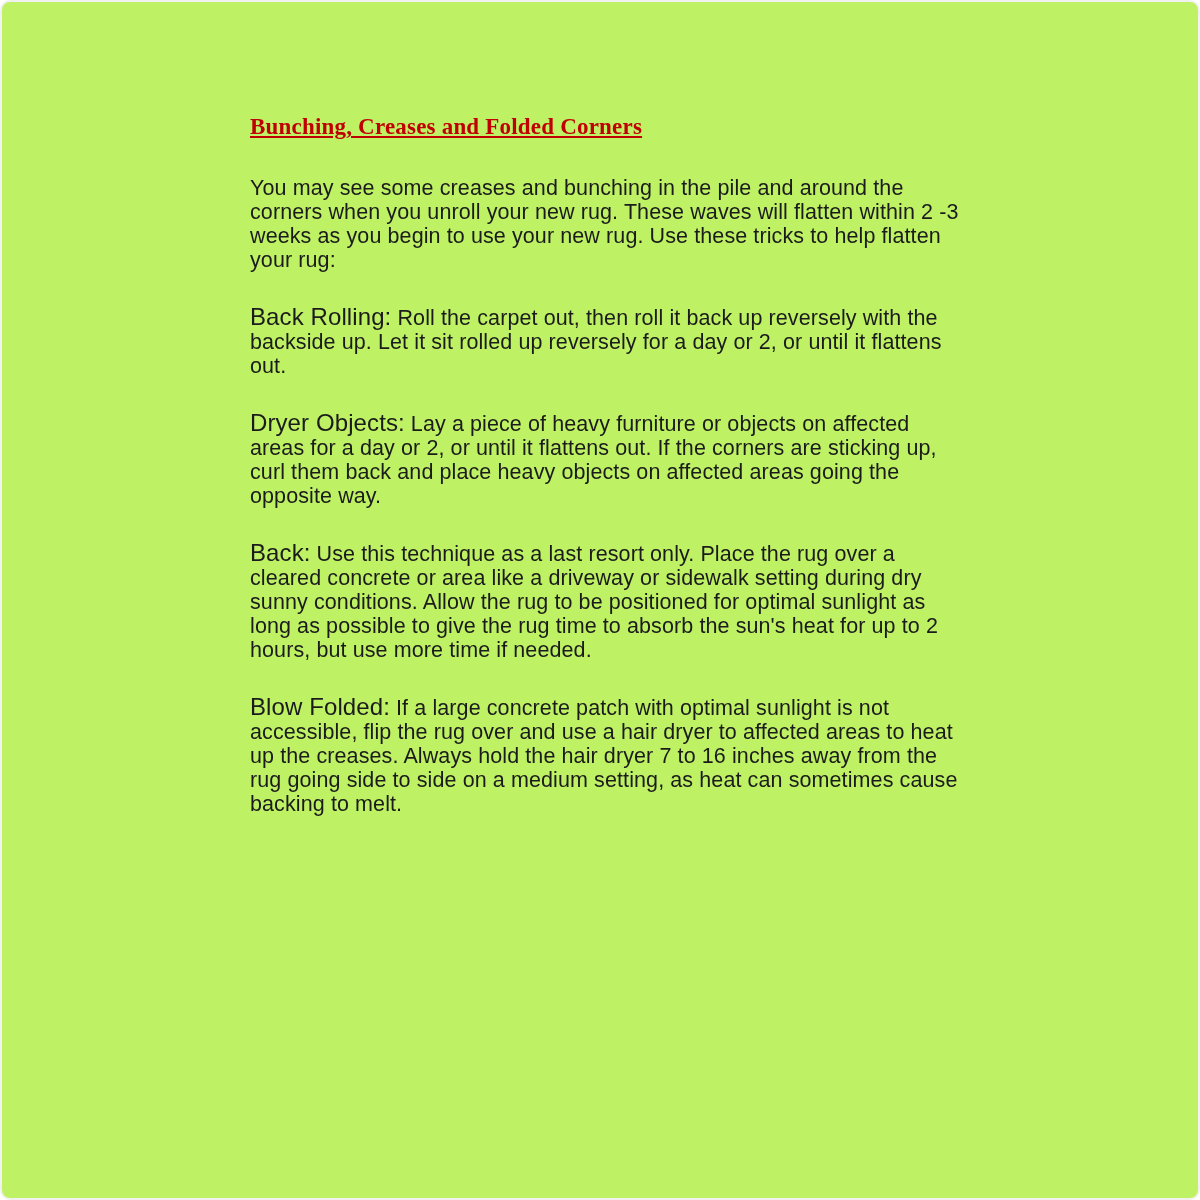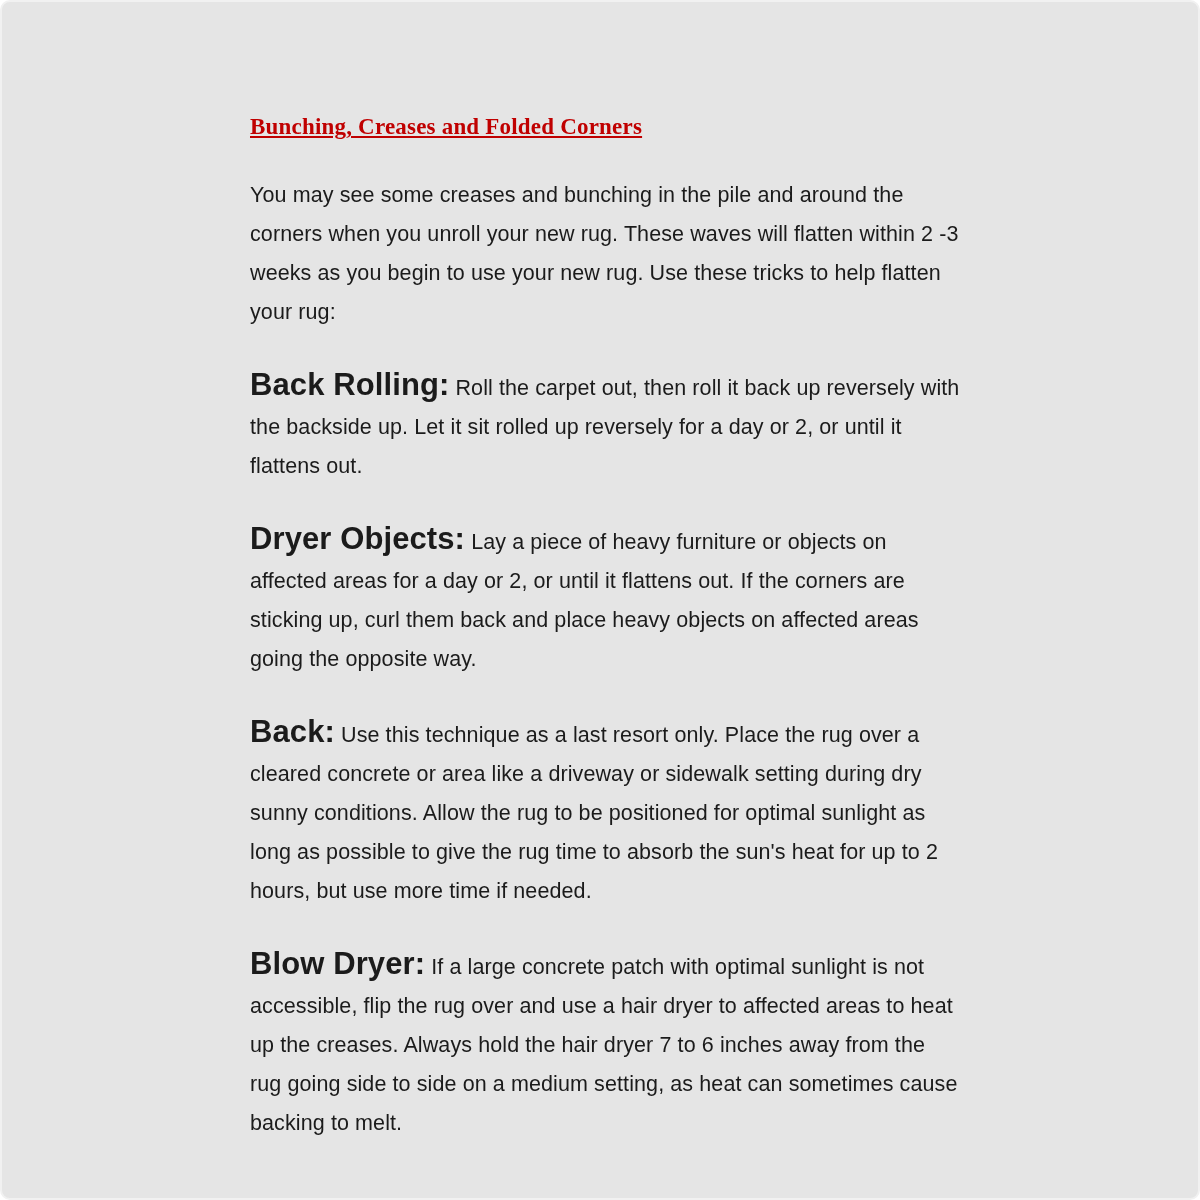--- a/index.html
+++ b/index.html
@@ -4,21 +4,21 @@
 <style>
   html, body {
     margin: 0;
     padding: 0;
     background: #ffffff;
   }
   .page {
     position: relative;
     width: 1200px;
     height: 1200px;
-    background: #e5e5e5;
+    background: #bef264;
     box-sizing: border-box;
     border: 2px solid #f1f1f1;
     border-radius: 10px;
     overflow: hidden;
     font-family: "Liberation Sans", "DejaVu Sans", sans-serif;
     color: #1b1b1b;
   }
   .content {
     position: absolute;
     top: 112px;
@@ -28,27 +28,27 @@
   .doc-title {
     font-family: "Liberation Serif", "DejaVu Serif", serif;
     font-weight: bold;
     font-size: 23px;
     margin: 0 0 36px 0;
     text-decoration: underline;
     letter-spacing: 0.2px;
   }
   .para {
     font-size: 21.5px;
-    line-height: 39px;
+    line-height: 24px;
     margin: 0 0 33px 0;
     letter-spacing: 0.1px;
   }
   .para b {
-    font-weight: 700;
-    font-size: 31px;
+    font-weight: 400;
+    font-size: 24px;
   }
   .section {
     margin-bottom: 33px;
   }
 </style>
 </head>
 <body>
 
 <div class="page">
   <div class="content">
@@ -66,18 +66,18 @@
       <b>Dryer Objects:</b>
       <span>Lay a piece of heavy furniture or objects on affected areas for a day or 2, or until it flattens out. If the corners are sticking up, curl them back and place heavy objects on affected areas going the opposite way.</span>
     </p>
 
     <p class="para section">
       <b>Back:</b>
       <span>Use this technique as a last resort only. Place the rug over a cleared concrete or area like a driveway or sidewalk setting during dry sunny conditions. Allow the rug to be positioned for optimal sunlight as long as possible to give the rug time to absorb the sun's heat for up to 2 hours, but use more time if needed.</span>
     </p>
 
     <p class="para section">
-      <b>Blow Dryer:</b>
-      <span>If a large concrete patch with optimal sunlight is not accessible, flip the rug over and use a hair dryer to affected areas to heat up the creases. Always hold the hair dryer 7 to 6 inches away from the rug going side to side on a medium setting, as heat can sometimes cause backing to melt.</span>
+      <b>Blow Folded:</b>
+      <span>If a large concrete patch with optimal sunlight is not accessible, flip the rug over and use a hair dryer to affected areas to heat up the creases. Always hold the hair dryer 7 to 16 inches away from the rug going side to side on a medium setting, as heat can sometimes cause backing to melt.</span>
     </p>
 
   </div>
 </div>
 
 </body></html>

